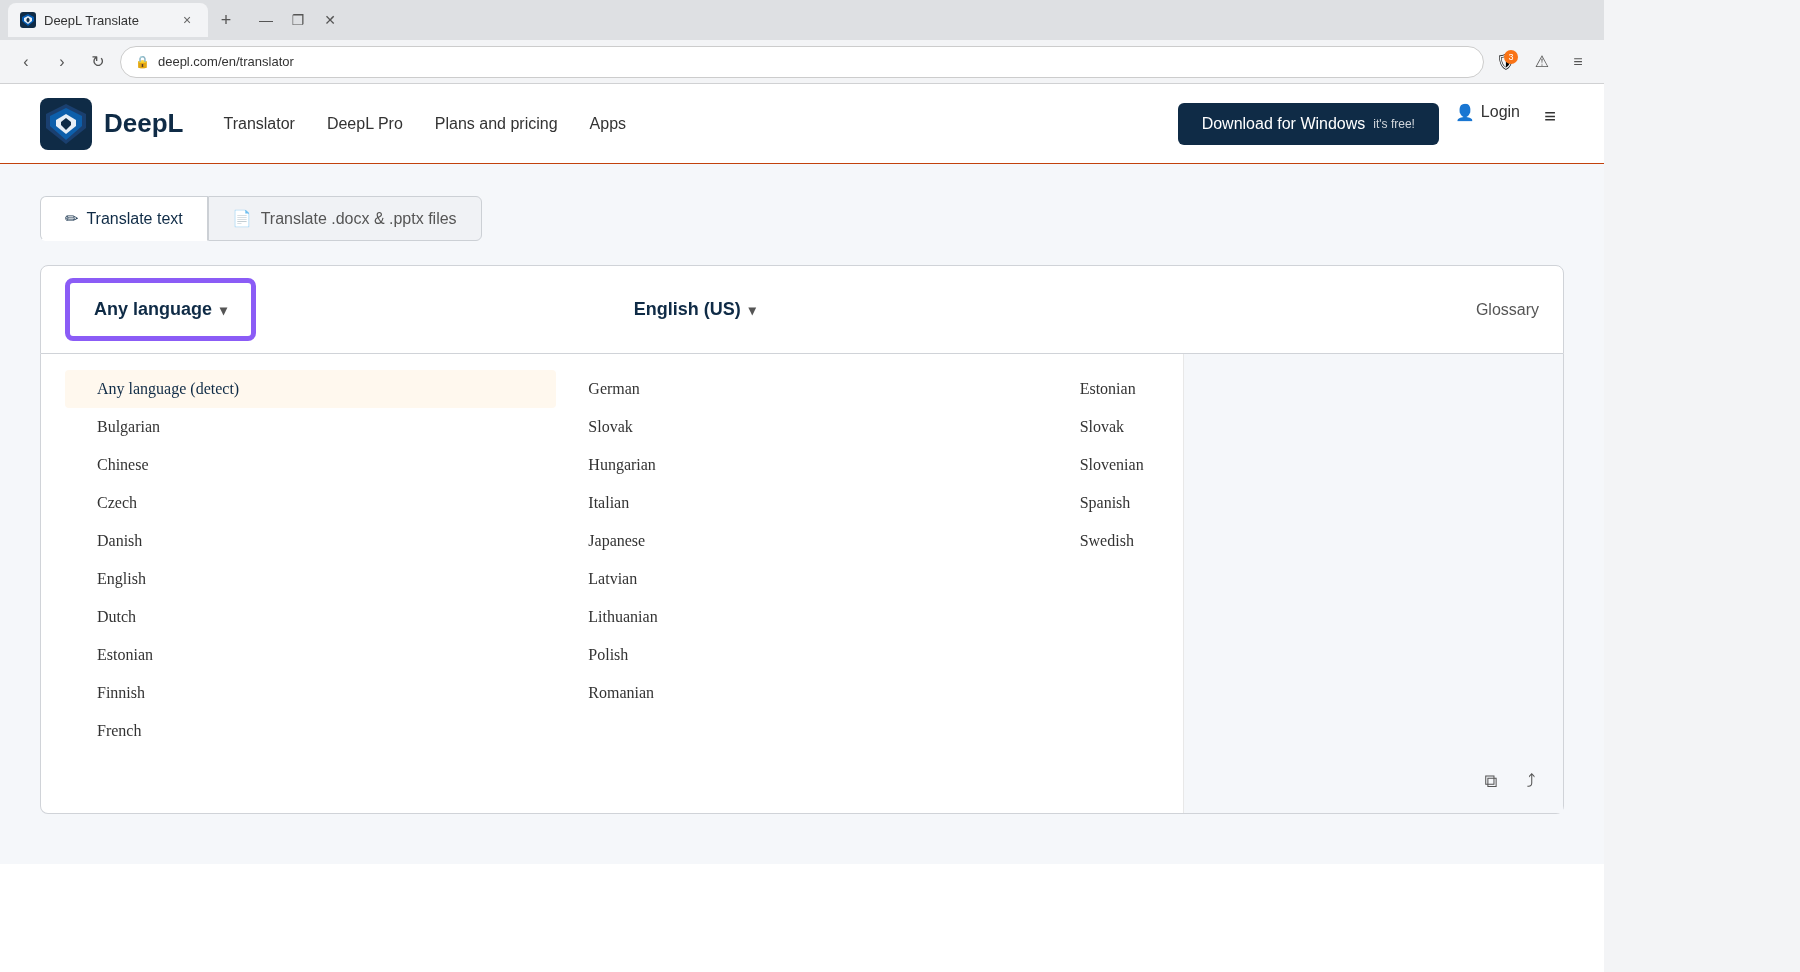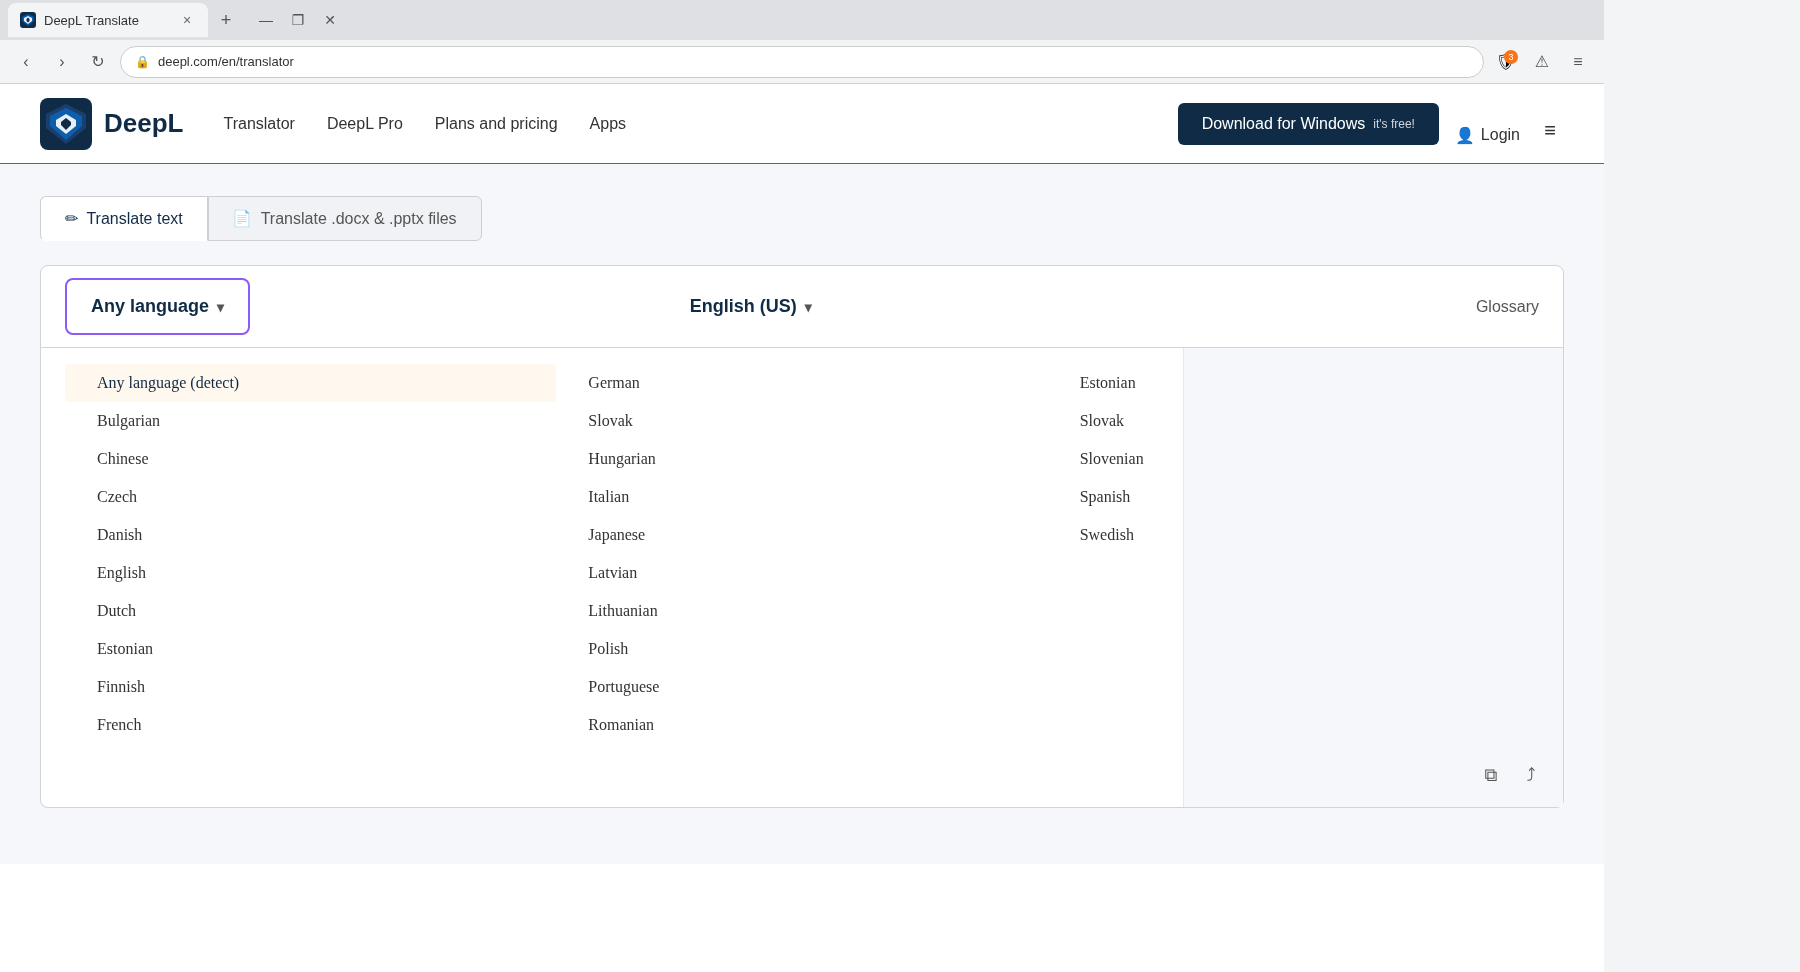--- a/index.html
+++ b/index.html
@@ -138,21 +138,21 @@
       font-size: 26px; font-weight: 700; color: #0f2b46;
     }
     .header-nav {
       display: flex; align-items: center; gap: 32px; flex: 1;
     }
     .nav-link {
       font-size: 16px; color: #333; text-decoration: none; cursor: pointer;
       padding: 8px 0;
     }
     .header-actions {
-      display: flex; align-items: flex-end; gap: 16px;
+      display: flex; align-items: flex-start; gap: 16px;
     }
     .download-btn {
       background: #0f2b46;
       color: white;
       border: none;
       border-radius: 6px;
       padding: 12px 24px;
       font-size: 16px;
       cursor: pointer;
       display: flex; align-items: center; gap: 8px;
@@ -210,21 +210,21 @@
       border-radius: 8px 8px 0 0;
       position: relative;
     }
     .source-lang-btn {
       display: flex; align-items: center; gap: 8px;
       padding: 16px 24px;
       font-size: 18px;
       font-weight: 600;
       color: #0f2b46;
       cursor: pointer;
-      border: 2px solid #8b5cf6;
+      border: 5px solid #8b5cf6;
       border-radius: 8px;
       background: white;
       min-width: 180px;
     }
     .chevron { font-size: 14px; color: #555; }
     .target-lang-btn {
       display: flex; align-items: center; gap: 8px;
       font-size: 18px;
       font-weight: 600;
       color: #0f2b46;
@@ -393,21 +393,21 @@
 
           <div style="flex:1;"></div>
 
           <div class="target-lang-btn">
             <span>English (US)</span>
             <span class="chevron">▾</span>
           </div>
 
           <div style="width: 600px;"></div>
 
-          <button class="glossary-btn" style="position:relative; right: auto; top: auto; margin-left: 64px;">
+          <button class="glossary-btn" style="position:relative; right: auto; top: auto; margin-left: 120px;">
             <span>Glossary</span>
           </button>
         </div>
 
         <div class="lang-dropdown">
 
           <div class="lang-column">
             <div class="lang-item highlighted">
               <span>Any language (detect)</span>
             </div>
@@ -457,23 +457,20 @@
               <span>Japanese</span>
             </div>
             <div class="lang-item">
               <span>Latvian</span>
             </div>
             <div class="lang-item">
               <span>Lithuanian</span>
             </div>
             <div class="lang-item">
               <span>Polish</span>
-            </div>
-            <div class="lang-item">
-              <span>Portuguese</span>
             </div>
             <div class="lang-item">
               <span>Romanian</span>
             </div>
           </div>
 
           <div class="lang-column">
             <div class="lang-item">
               <span>Estonian</span>
             </div>

